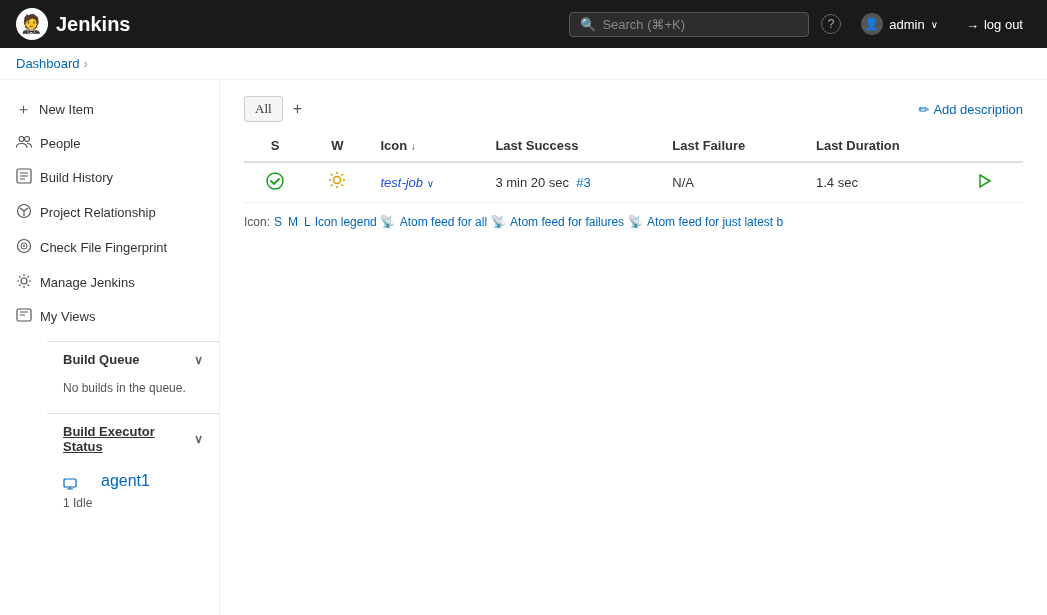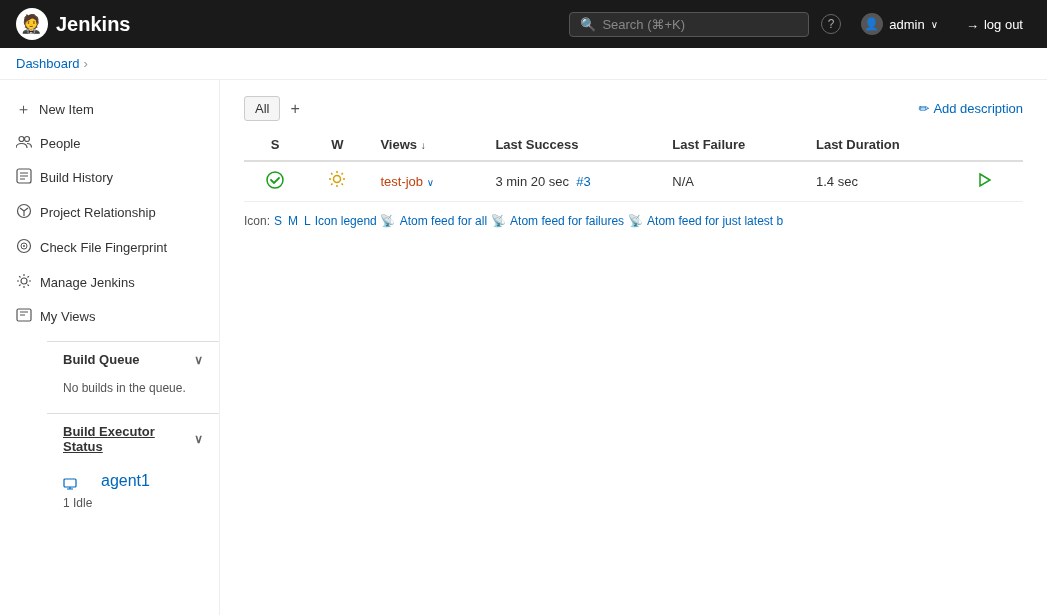--- a/index.html
+++ b/index.html
@@ -150,20 +150,21 @@
       border-bottom: 1px solid #ddd;
       padding-bottom: 8px;
     }
     .tab-item {
       padding: 4px 10px;
       cursor: pointer;
       color: #0066bb;
       font-size: 13px;
       border: 1px solid transparent;
       border-radius: 3px;
+      font-family: Liberation Serif, serif;
     }
     .tab-item.active {
       border-color: #ccc;
       background: #f5f5f5;
       color: #333;
     }
     .tab-add {
       cursor: pointer;
       color: #555;
       font-size: 16px;
@@ -197,21 +198,21 @@
       color: #333;
     }
     .jobs-table td {
       padding: 8px 12px;
       border-bottom: 1px solid #eee;
       font-size: 13px;
     }
     .jobs-table th.center, .jobs-table td.center { text-align: center; }
     .status-success { color: #1a7f1a; }
     .status-warning { color: #d4a000; font-size: 18px; }
-    .job-link { color: #c2410c; text-decoration: none; }
+    .job-link { color: #1d4ed8; text-decoration: none; font-style: italic; }
     .build-link { color: #0066bb; text-decoration: none; }
 
     
     .run-btn {
       color: #1a9e1a;
       cursor: pointer;
       font-size: 16px;
     }
 
     
@@ -398,21 +399,21 @@
         <span>Add description</span>
       </div>
     </div>
 
     <table class="jobs-table">
       <thead>
         <tr>
           <th class="center">S</th>
           <th class="center">W</th>
           <th style="cursor:pointer">
-            <span>Views</span>
+            <span>Icon</span>
             <span class="sort-arrow">↓</span>
           </th>
           <th>Last Success</th>
           <th>Last Failure</th>
           <th>Last Duration</th>
           <th></th>
         </tr>
       </thead>
       <tbody>
         <tr>

